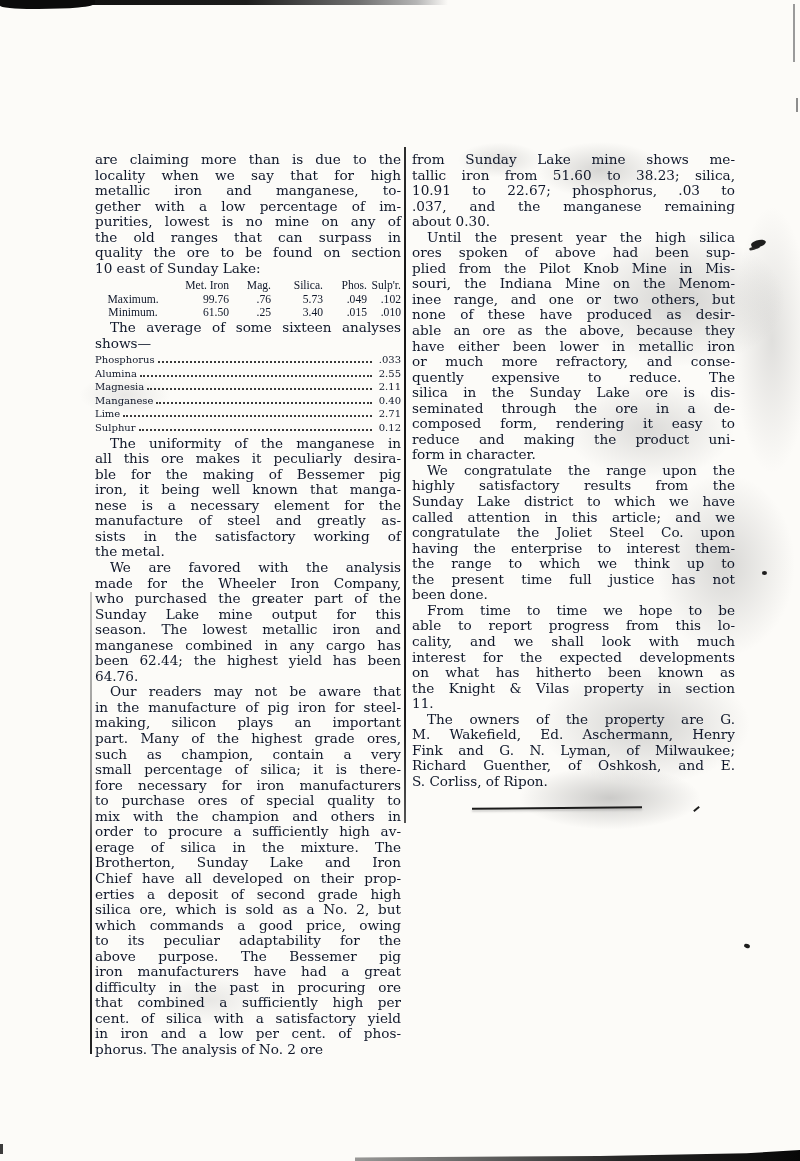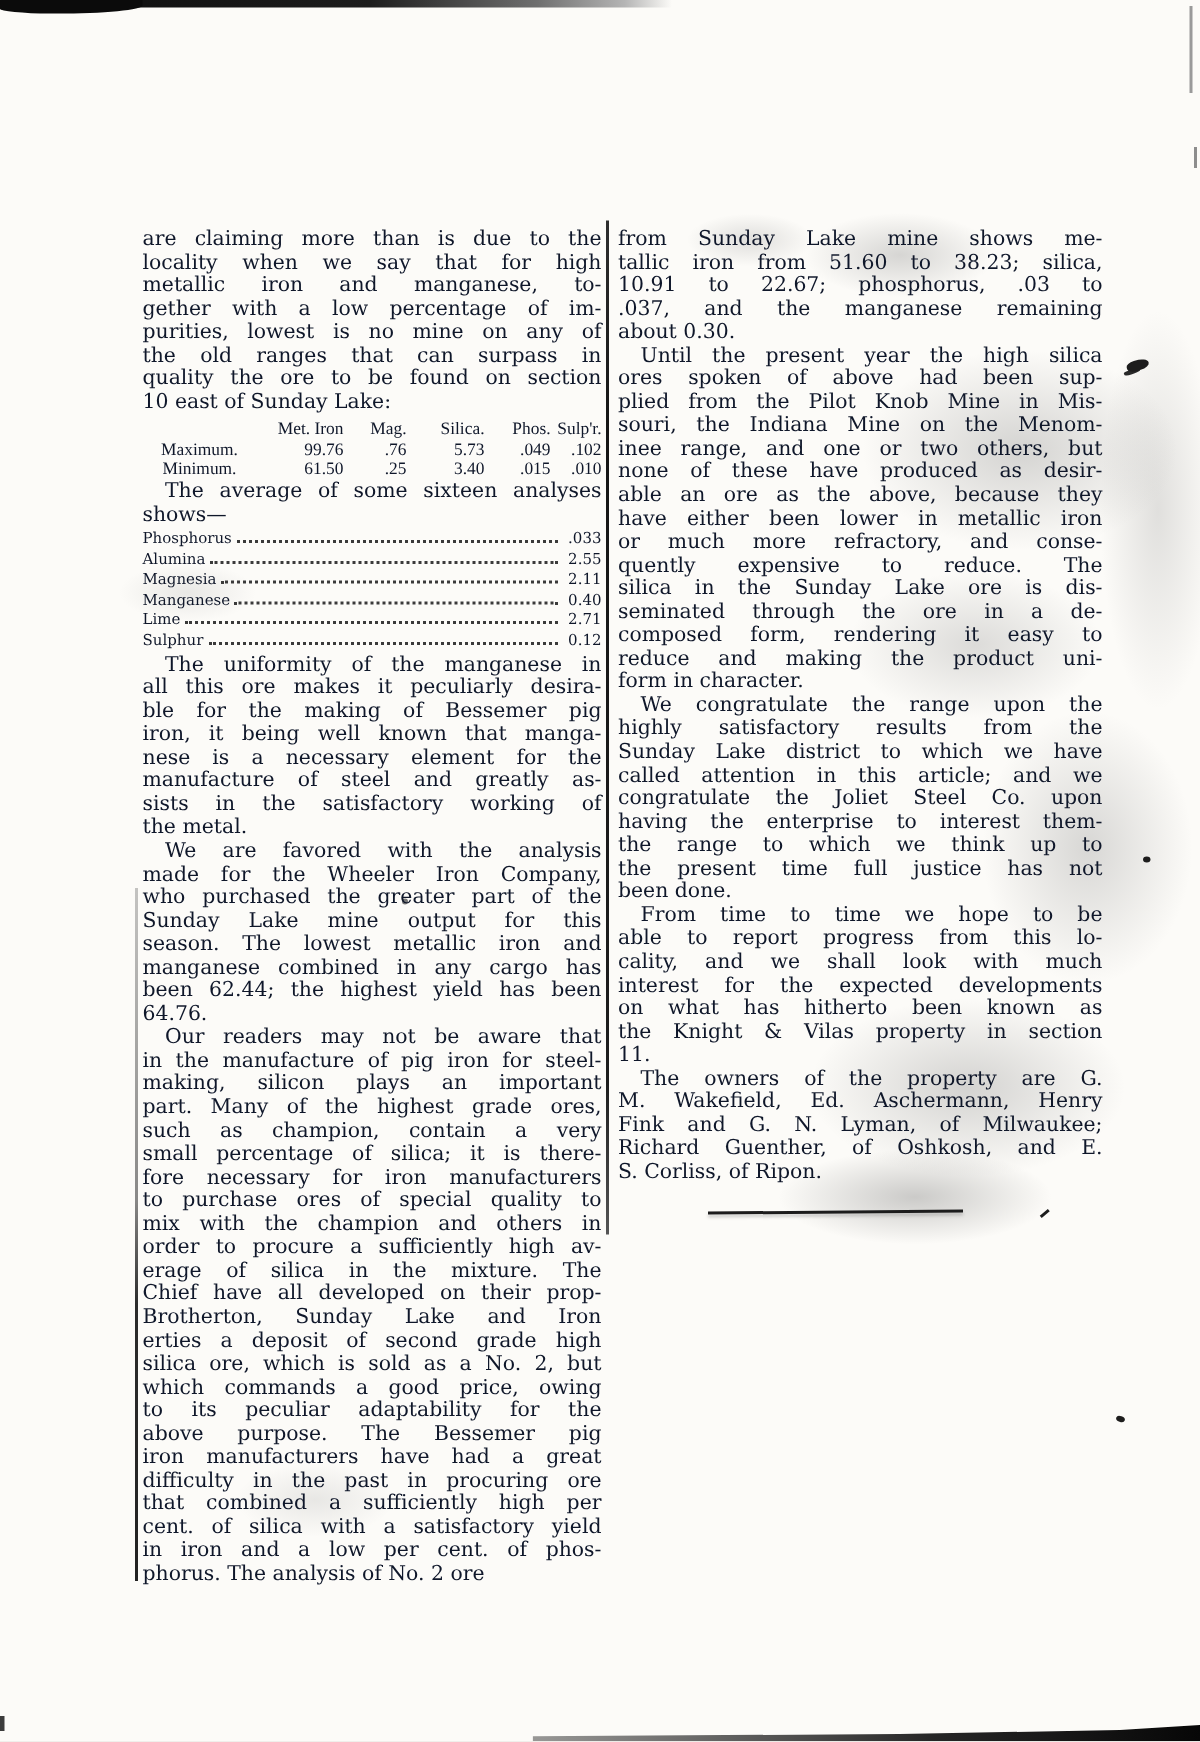--- a/index.html
+++ b/index.html
@@ -205,22 +205,22 @@
         <div class="jline">in the manufacture of pig iron for steel-</div>
         <div class="jline">making, silicon plays an important</div>
         <div class="jline">part. Many of the highest grade ores,</div>
         <div class="jline">such as champion, contain a very</div>
         <div class="jline">small percentage of silica; it is there-</div>
         <div class="jline">fore necessary for iron manufacturers</div>
         <div class="jline">to purchase ores of special quality to</div>
         <div class="jline">mix with the champion and others in</div>
         <div class="jline">order to procure a sufficiently high av-</div>
         <div class="jline">erage of silica in the mixture. The</div>
+        <div class="jline">Brotherton, Sunday Lake and Iron</div>
         <div class="jline">Chief have all developed on their prop-</div>
-        <div class="jline">Brotherton, Sunday Lake and Iron</div>
         <div class="jline">erties a deposit of second grade high</div>
         <div class="jline">silica ore, which is sold as a No. 2, but</div>
         <div class="jline">which commands a good price, owing</div>
         <div class="jline">to its peculiar adaptability for the</div>
         <div class="jline">above purpose. The Bessemer pig</div>
         <div class="jline">iron manufacturers have had a great</div>
         <div class="jline">difficulty in the past in procuring ore</div>
         <div class="jline">that combined a sufficiently high per</div>
         <div class="jline">cent. of silica with a satisfactory yield</div>
         <div class="jline">in iron and a low per cent. of phos-</div>

